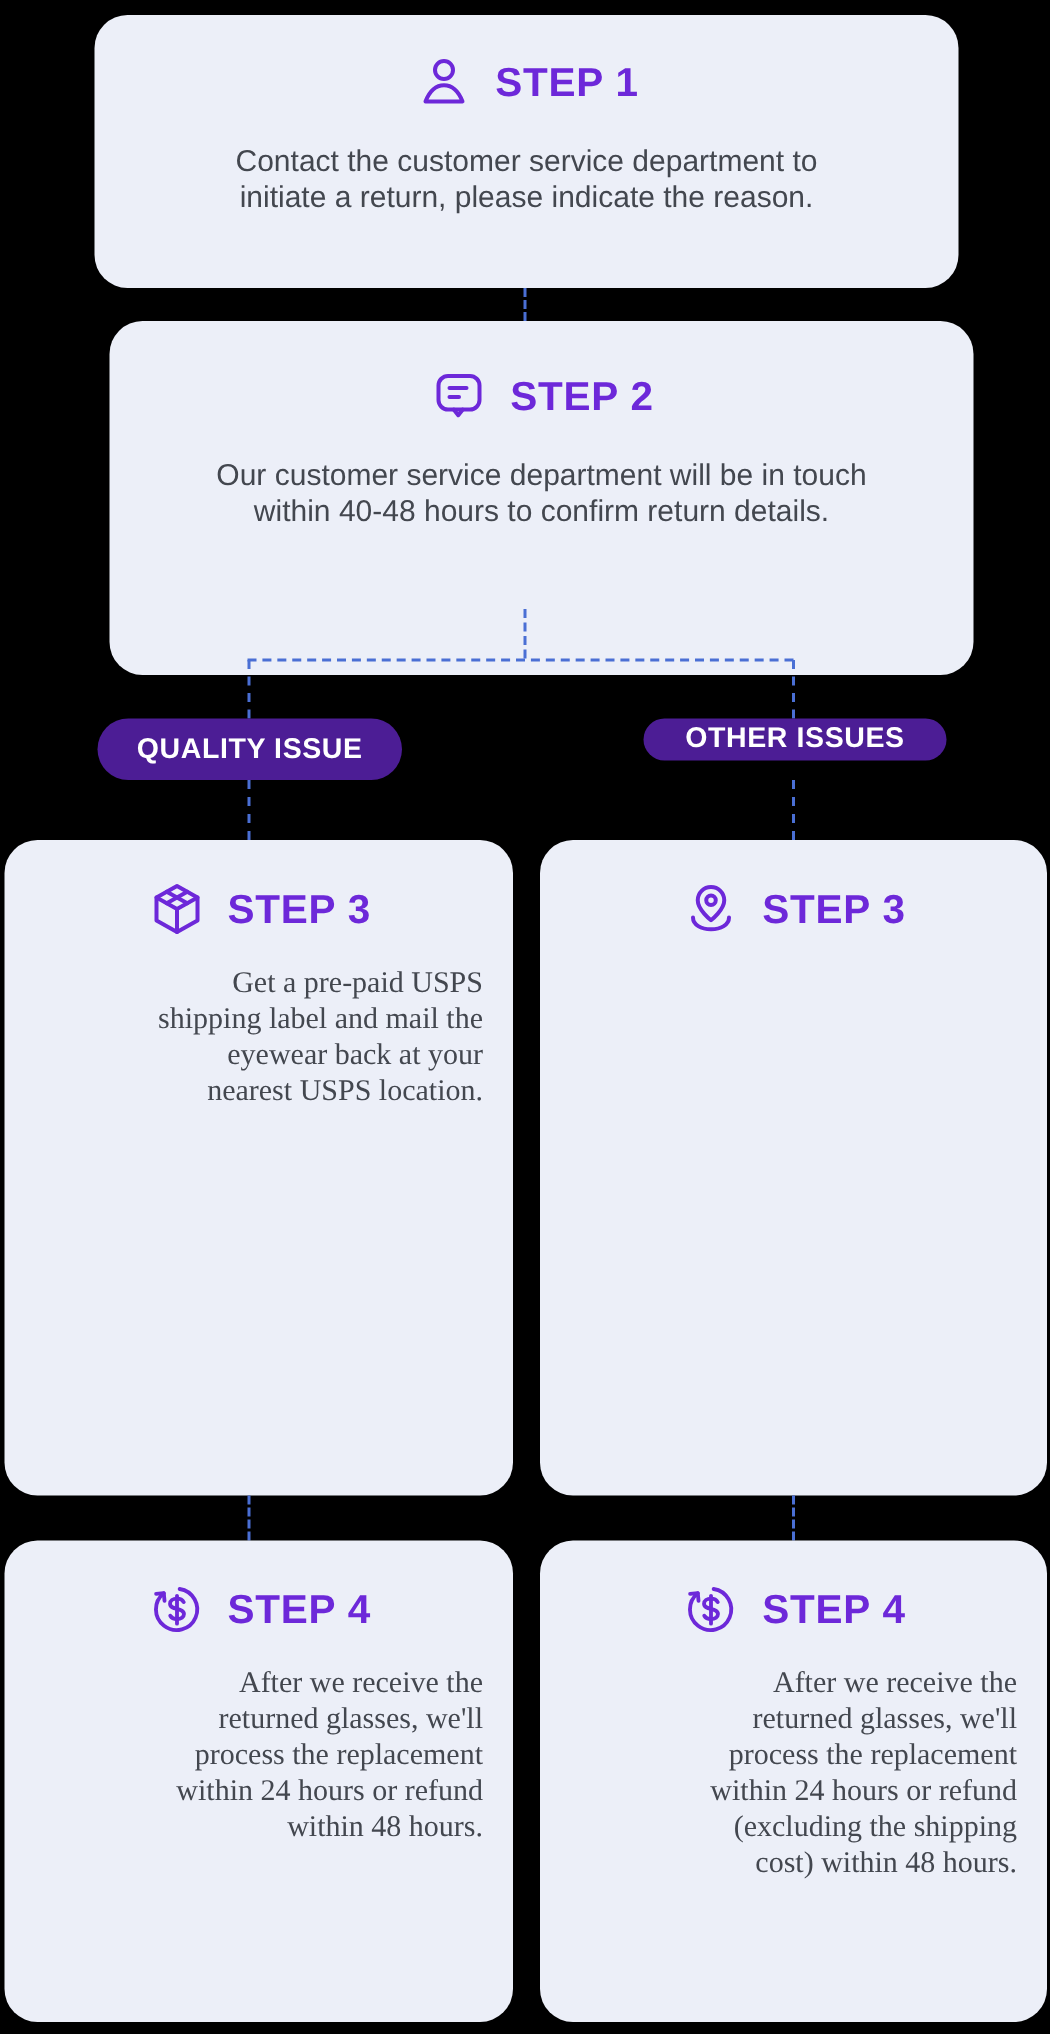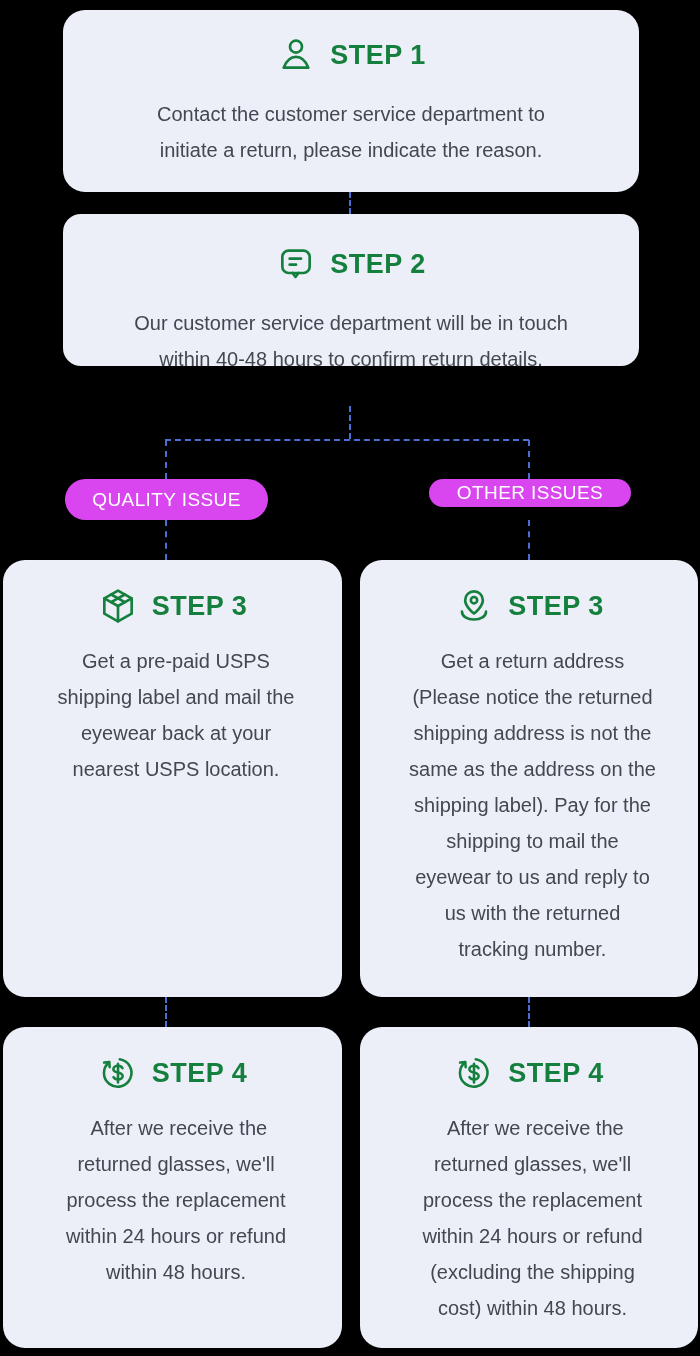--- a/index.html
+++ b/index.html
@@ -14,39 +14,39 @@
     position:absolute;
     background:#ECEFF8;
     border-radius:22px;
     box-sizing:border-box;
   }
   .card-head{
     display:flex;
     justify-content:center;
     align-items:center;
     gap:14px;
-    color:#15803d;
+    color:#6d28d9;
     font-weight:bold;
     font-size:27px;
     letter-spacing:.5px;
   }
   .card-head svg{display:block;}
   .body-text{
     margin:0;
     color:#43474F;
     font-size:20px;
-    line-height:36px;
+    line-height:24px;
     white-space:pre-wrap;
   }
   .centered{text-align:center;}
-  .lefted{text-align:center;padding:0 20px 0 27px;}
+  .lefted{text-align:right;padding:0 20px 0 27px;font-family:Liberation Serif, serif;}
 
   
   #card-step1{left:63px;top:10px;width:576px;height:182px;padding-top:25px;}
-  #card-step2{left:63px;top:214px;width:576px;height:152px;padding-top:30px;border-radius:18px;}
+  #card-step2{left:73px;top:214px;width:576px;height:236px;padding-top:30px;}
   #card-step1 .body-text,#card-step2 .body-text{margin-top:21px;}
   #card3-left{left:3px;top:560px;width:339px;height:437px;padding-top:26px;}
   #card3-right{left:360px;top:560px;width:338px;height:437px;padding-top:26px;}
   #card4-left{left:3px;top:1027px;width:339px;height:321px;padding-top:26px;}
   #card4-right{left:360px;top:1027px;width:338px;height:321px;padding-top:26px;}
   #card3-left .body-text,#card3-right .body-text,
   #card4-left .body-text,#card4-right .body-text{margin-top:17px;}
 
   
   .vdash{position:absolute;width:0;border-left:2px dashed #4A6FD4;}
@@ -57,27 +57,27 @@
   #conn-q-top{left:165px;top:440px;height:39px;}
   #conn-o-top{left:528px;top:440px;height:39px;}
   #conn-q-bot{left:165px;top:520px;height:40px;}
   #conn-o-bot{left:528px;top:520px;height:40px;}
   #conn-q-34{left:165px;top:997px;height:30px;}
   #conn-o-34{left:528px;top:997px;height:30px;}
 
   
   .pill{
     position:absolute;
-    background:#d946ef;
+    background:#4c1d95;
     color:#FFFFFF;
     border-radius:21px;
     display:flex;
     align-items:center;
     justify-content:center;
-    font-weight:normal;
+    font-weight:bold;
     font-size:19px;
     letter-spacing:.4px;
   }
   #pill-quality{left:65px;top:479px;width:203px;height:41px;}
   #pill-other{left:429px;top:479px;width:202px;height:28px;}
 </style>
 </head>
 <body>
 
 <div class="card" id="card-step1">
@@ -138,29 +138,20 @@
 
 <div class="card" id="card3-right">
   <div class="card-head">
     <svg width="40" height="40" viewBox="0 0 24 24" fill="none" stroke="currentColor" stroke-width="1.6" stroke-linecap="round" stroke-linejoin="round">
       <path d="M12 3.2 a5.3 5.3 0 0 1 5.3 5.3 c0 3.9 -5.3 8 -5.3 8 s-5.3 -4.1 -5.3 -8 A5.3 5.3 0 0 1 12 3.2 Z"></path>
       <circle cx="12" cy="8.5" r="1.9"></circle>
       <path d="M4.8 15.4 c0 2.9 3.2 4.7 7.2 4.7 s7.2 -1.8 7.2 -4.7"></path>
     </svg>
     <span>STEP 3</span>
   </div>
-  <p class="body-text lefted">Get a return address
-(Please notice the returned
-shipping address is not the
-same as the address on the
-shipping label). Pay for the
-shipping to mail the
-eyewear to us and reply to
-us with the returned
-tracking number.</p>
 </div>
 
 <div class="vdash" id="conn-q-34"></div>
 <div class="vdash" id="conn-o-34"></div>
 
 <div class="card" id="card4-left">
   <div class="card-head">
     <svg width="40" height="40" viewBox="0 0 25 25" fill="none" stroke="currentColor" stroke-width="1.6" stroke-linecap="round" stroke-linejoin="round">
       <path d="M7 5.7 A8.6 8.6 0 1 0 13.6 3.95"></path>
       <path d="M7.3 8.9 L7 5.7 L3.8 6"></path>

